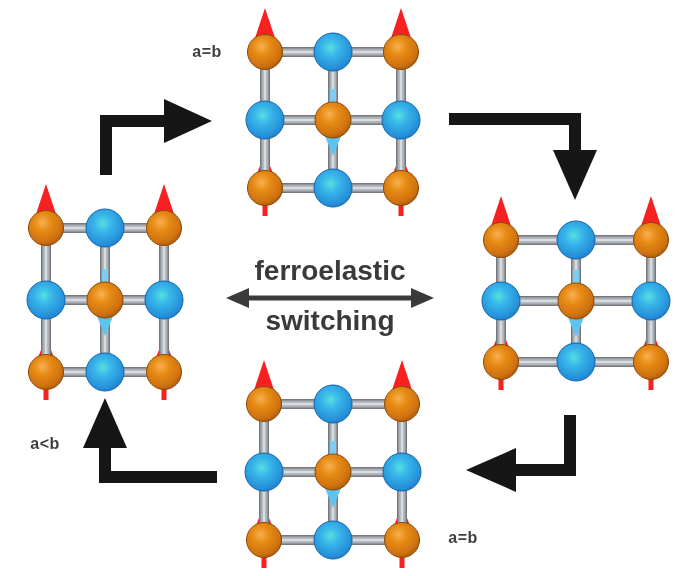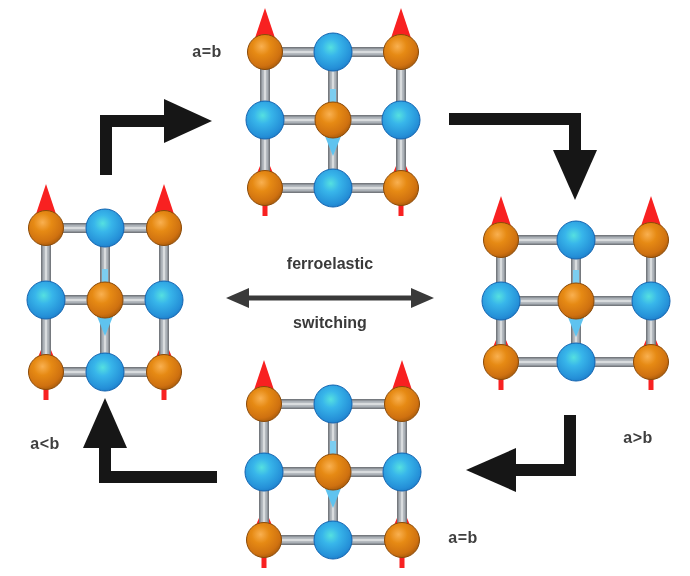--- a/index.html
+++ b/index.html
@@ -20,26 +20,26 @@
     font-weight: 600;
     color: #3f3f3f;
     letter-spacing: 0.5px;
     white-space: nowrap;
   }
   .center-line {
     position: absolute;
     left: 230px;
     width: 200px;
     text-align: center;
-    font-size: 16px;
+    font-size: 28px;
     font-weight: 600;
     color: #3a3a3a;
   }
   .center-line1 { top: 255px; }
-  .center-line2 { top: 305px; margin-top: 9px; }
+  .center-line2 { top: 305px; }
 </style>
 </head>
 <body>
 
 <div class="figure">
   <svg id="diagram" width="690" height="576" viewBox="0 0 690 576">
     <defs>
       <radialGradient id="gOrange" cx="0.40" cy="0.34" r="0.80">
         <stop offset="0%" stop-color="#f9b050"></stop>
         <stop offset="32%" stop-color="#e68a14"></stop>
@@ -218,19 +218,18 @@
         <polygon points="83,448 127,448 105,398" fill="#161616"></polygon>
       </g>
       <g>
         <line x1="246" y1="298" x2="414" y2="298" stroke="#3a3a3a" stroke-width="5"></line>
         <polygon points="226,298 249,288 249,308" fill="#3a3a3a"></polygon>
         <polygon points="434,298 411,288 411,308" fill="#3a3a3a"></polygon>
       </g>
     </svg>
 
   <div class="strain-label" style="left: 157px; top: 43px;">a=b</div>
-  <div class="strain-label" style="left: 588px; top: 429px;">a&gt;b</div>
   <div class="strain-label" style="left: 413px; top: 529px;">a=b</div>
   <div class="strain-label" style="left: -5px; top: 435px;">a&lt;b</div>
 
   <div class="center-line center-line1">ferroelastic</div>
   <div class="center-line center-line2">switching</div>
 </div>
 
 </body></html>

